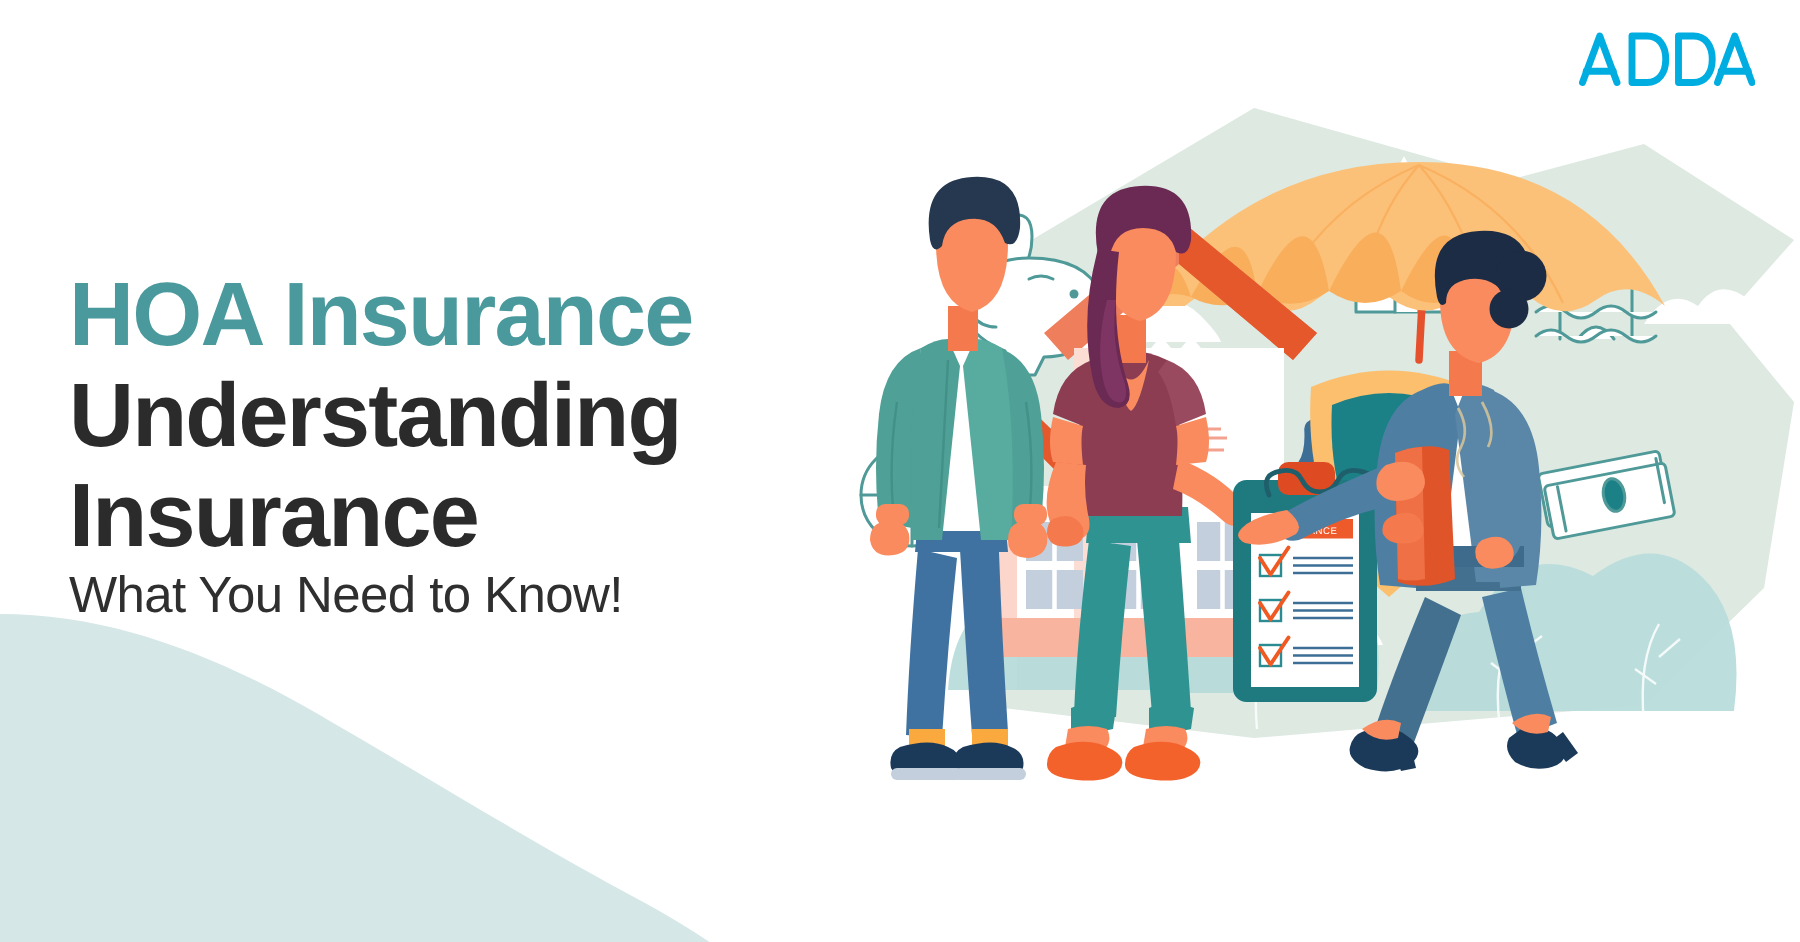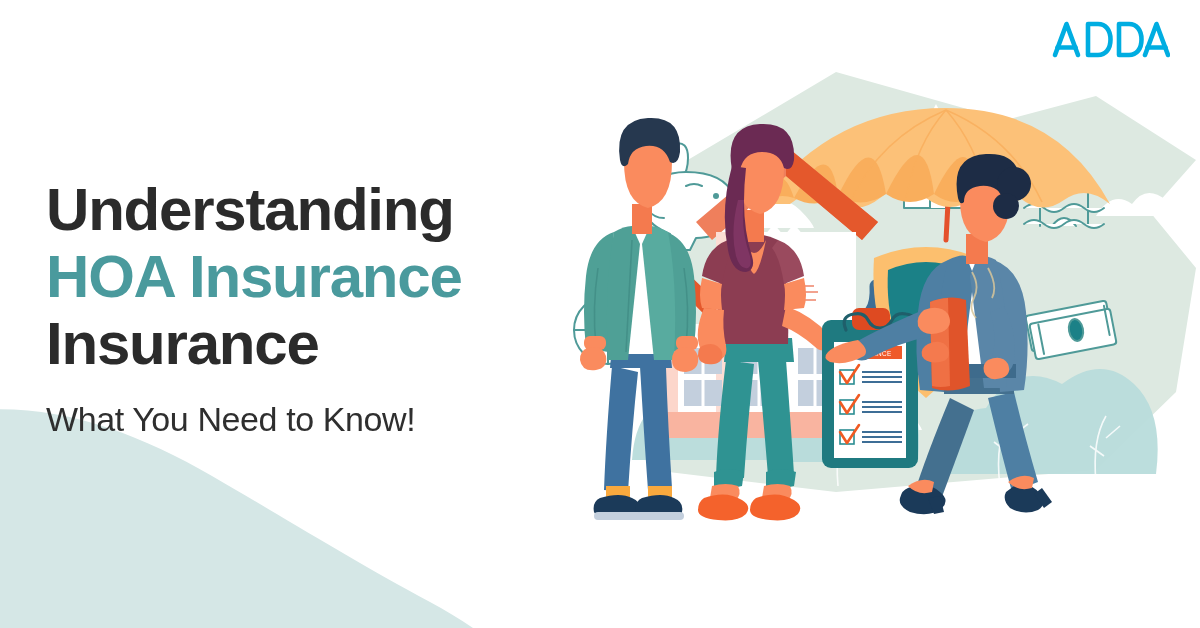--- a/index.html
+++ b/index.html
@@ -35,21 +35,20 @@
     width:540px; z-index:6;
   }
   .headline {
     font-size:60px; line-height:1.12;
     font-weight:700; color:#2b2b2b;
     letter-spacing:-1.2px;
   }
   .headline .accent { color:#4a9a9d; }
   .headline .line { display:block; white-space:nowrap; }
   .subheadline {
-    margin-top:22px;
     font-size:34px; font-weight:400;
     color:#2f2f2f; letter-spacing:-0.4px;
     white-space:nowrap;
   }
 
   
   .illustration {
     position:absolute; left:536px; top:0;
     width:664px; height:628px; z-index:4;
   }
@@ -77,22 +76,22 @@
         <path d="M67 4 L67 35 L77 35 C84.7 35 89.5 28.9 89.5 19.5 C89.5 10.1 84.7 4 77 4 Z"></path>
 
         <path d="M93 35 L104.5 4 L116 35"></path>
         <path d="M95.5 27.5 L113.5 27.5"></path>
       </g>
     </svg>
   </div>
 
   <div class="text-block">
     <h1 class="headline">
+      <span class="line accent">HOA Insurance</span>
       <span class="line">Understanding</span>
-      <span class="line accent">HOA Insurance</span>
       <span class="line">Insurance</span>
     </h1>
     <p class="subheadline">What You Need to Know!</p>
   </div>
 
   <div class="illustration">
     <svg viewBox="0 0 664 628" xmlns="http://www.w3.org/2000/svg" aria-hidden="true">
 
       <g>
         <path d="M118 180 L300 72 L470 120 L560 96 L660 160 L614 212 L660 268

